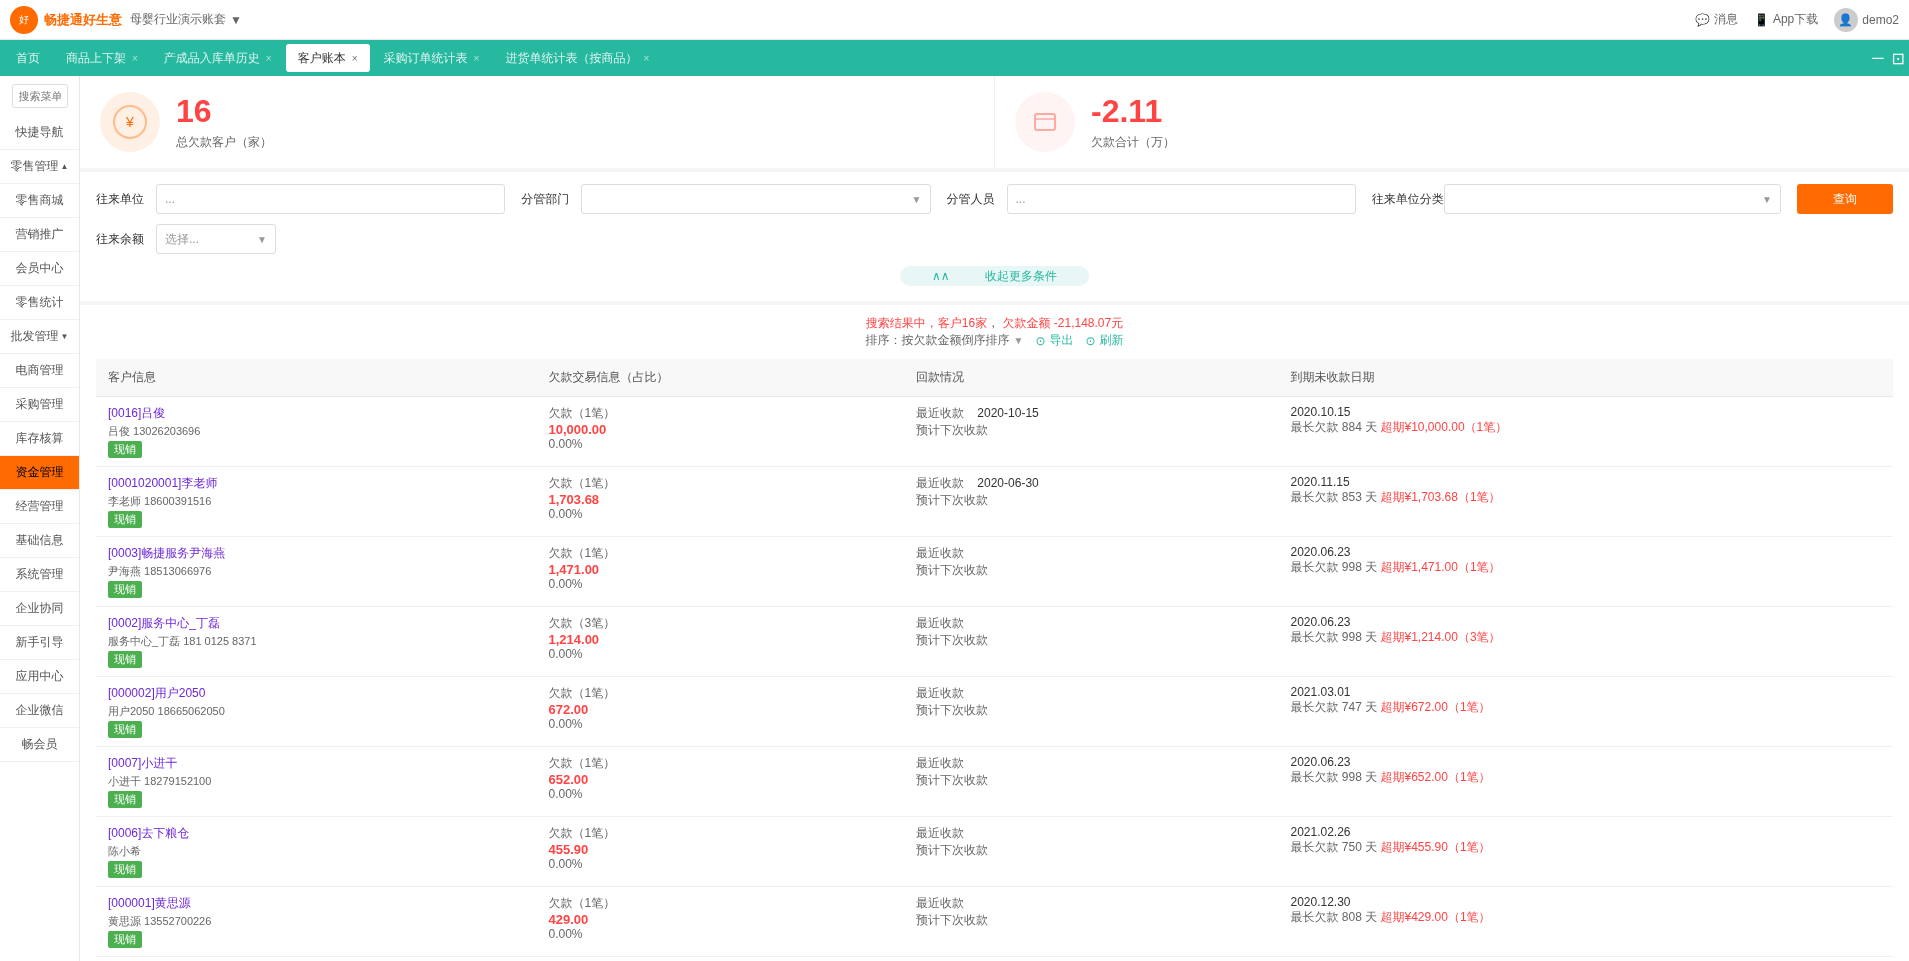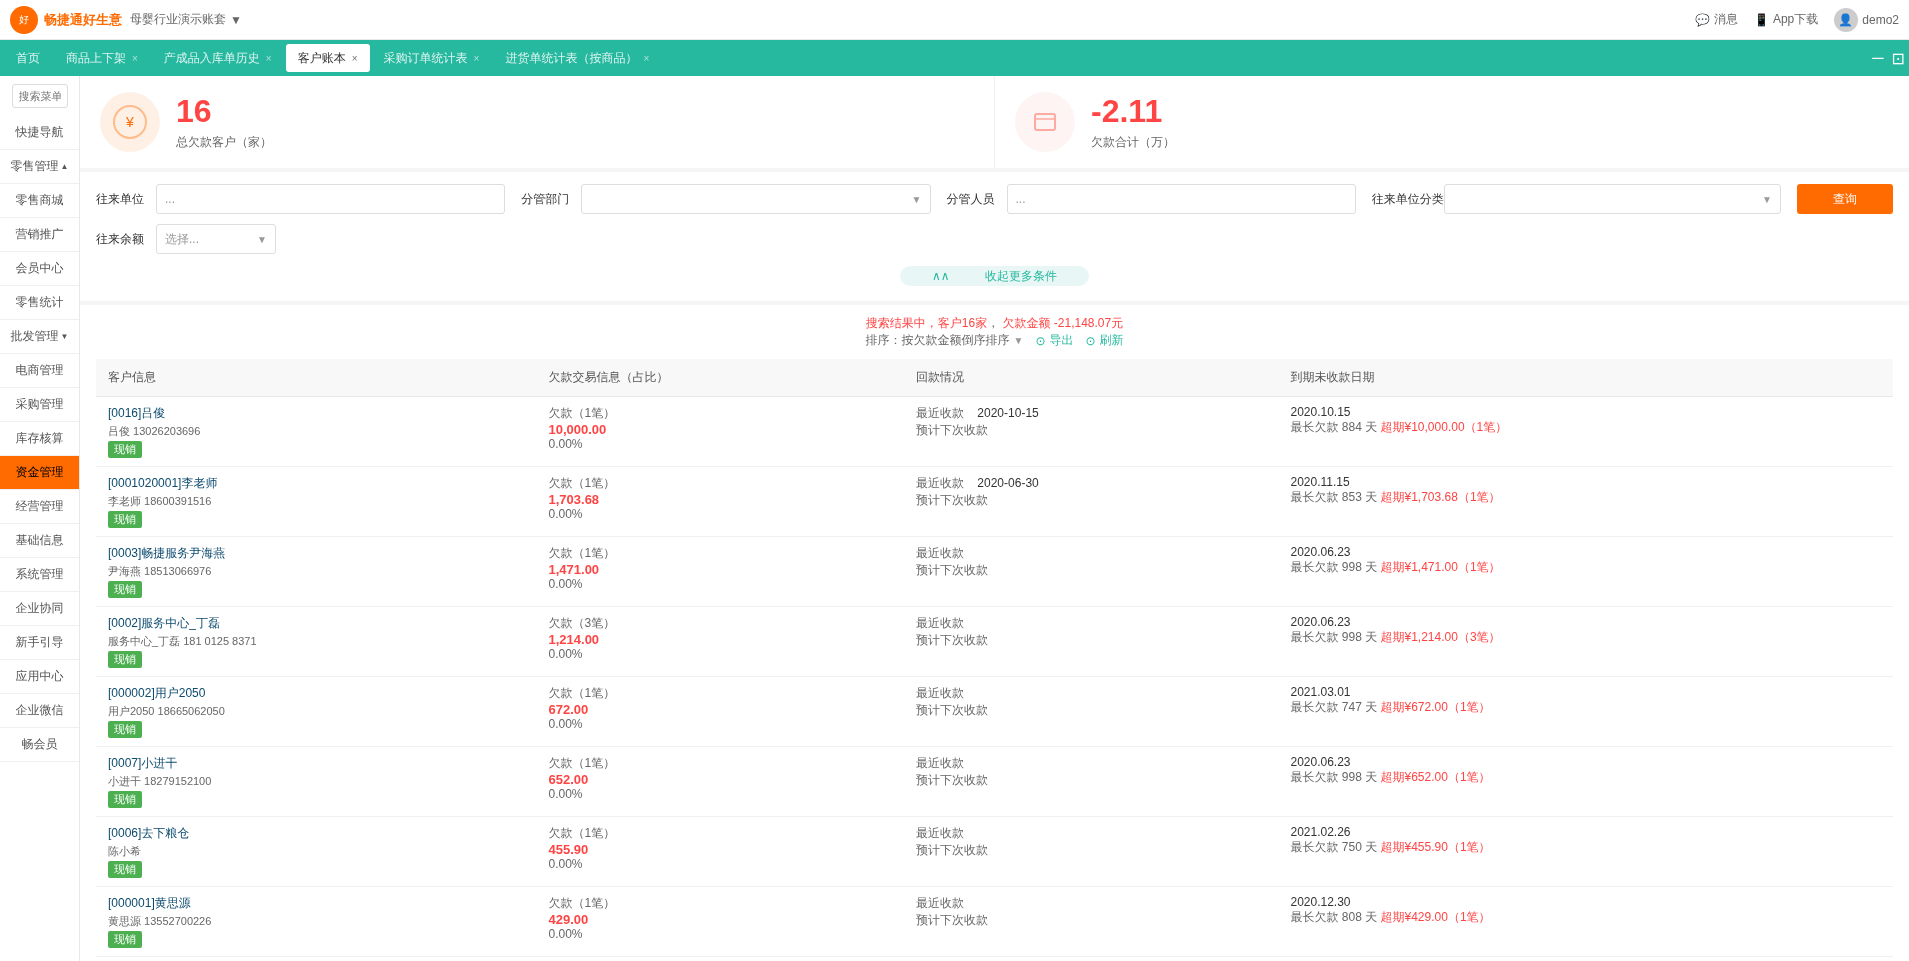--- a/index.html
+++ b/index.html
@@ -70,21 +70,21 @@
     .table-summary { font-size: 12px; color: #666; }
     .table-summary span { color: #ff4444; }
     .table-actions { display: flex; align-items: center; gap: 12px; font-size: 12px; }
     .sort-select { display: flex; align-items: center; gap: 4px; color: #666; cursor: pointer; }
     .action-btn { display: flex; align-items: center; gap: 4px; color: #26b9a0; cursor: pointer; }
 
     
     .data-table { width: 100%; border-collapse: collapse; }
     .data-table th { background: #f8f8f8; padding: 10px 12px; text-align: left; font-size: 12px; color: #555; font-weight: normal; border-bottom: 1px solid #e8e8e8; }
     .data-table td { padding: 8px 12px; border-bottom: 1px solid #f0f0f0; vertical-align: top; }
-    .customer-name { color: #0c4a6e; cursor: pointer; font-size: 12px; }
+    .customer-name { color: #6d28d9; cursor: pointer; font-size: 12px; }
     .customer-info { color: #666; font-size: 11px; margin: 2px 0; }
     .tag-xian { background: #4caf50; color: #fff; padding: 1px 6px; border-radius: 2px; font-size: 11px; display: inline-block; }
     .amount-red { color: #ff4444; font-size: 13px; font-weight: bold; }
     .amount-pct { color: #666; font-size: 12px; }
     .collection-info { font-size: 12px; color: #666; }
     .collection-date { color: #333; }
     .overdue-date { color: #333; }
     .overdue-days { color: #666; }
     .overdue-amount { color: #ff4444; cursor: pointer; }
 

